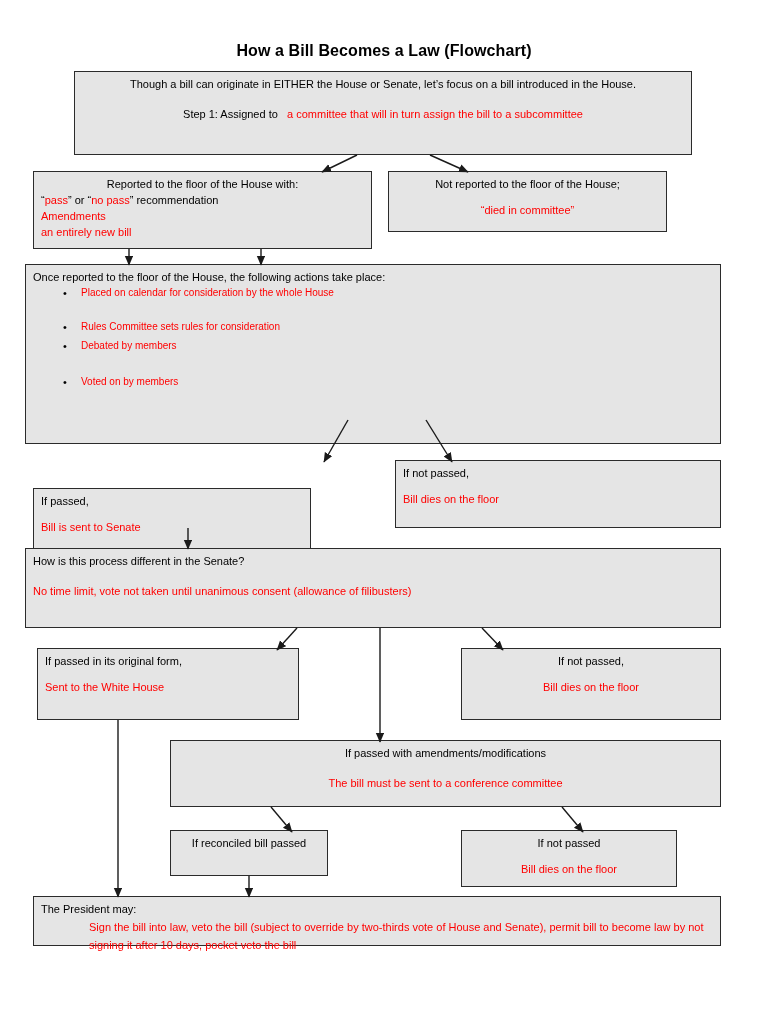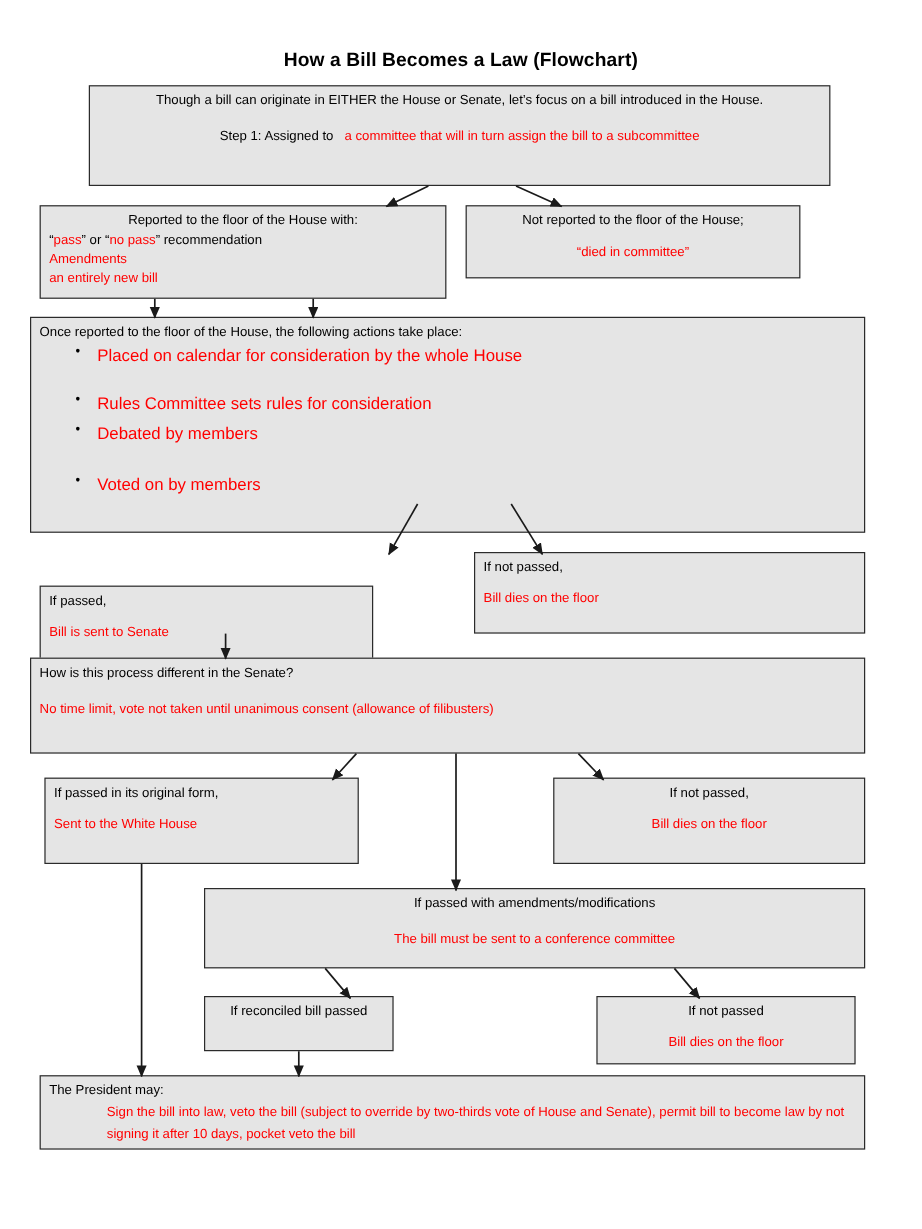--- a/index.html
+++ b/index.html
@@ -45,21 +45,21 @@
   .spacer-sm { height: 10px; }
   .spacer-md { height: 14px; }
   ul.bullets {
     margin: 0;
     padding: 0 0 0 48px;
     list-style: none;
   }
   ul.bullets li {
     position: relative;
     color: #ff0000;
-    font-size: 14px;
+    font-size: 10px;
   }
   ul.bullets li::before {
     content: "\2022";
     position: absolute;
     left: -18px;
     top: 0;
     color: #000000;
     font-size: 11px;
   }
   .gap-lg { margin-bottom: 20px; }
@@ -170,29 +170,29 @@
       <div class="ctr red">The bill must be sent to a conference committee</div>
     </div>
   </div>
 
   <div class="box" style="left:170px; top:830px; width:158px; height:46px;">
     <div class="pad">
       <div class="ctr">If reconciled bill passed</div>
     </div>
   </div>
 
-  <div class="box" style="left:461px; top:830px; width:216px; height:57px;margin-left:36px;">
+  <div class="box" style="left:461px; top:830px; width:216px; height:57px;">
     <div class="pad">
       <div class="ctr">If not passed</div>
       <div class="spacer-sm"></div>
       <div class="ctr red">Bill dies on the floor</div>
     </div>
   </div>
 
-  <div class="box" style="left:33px; top:896px; width:688px; height:62px;">
+  <div class="box" style="left:33px; top:896px; width:688px; height:50px;">
     <div class="pad">
       <div>The President may:</div>
       <div class="red" style="line-height:1.65;margin-left:48px;">Sign the bill into law, veto the bill (subject to override by two-thirds vote of House and Senate), permit bill to become law by not signing it after 10 days, pocket veto the bill</div>
     </div>
   </div>
 
   <svg class="overlay" viewBox="0 0 768 1024">
     <defs>
       <marker id="ah" markerWidth="9" markerHeight="9" refX="6.5" refY="3" orient="auto" markerUnits="strokeWidth">
         <path d="M0,0 L7,3 L0,6 z" fill="#1a1a1a"></path>

